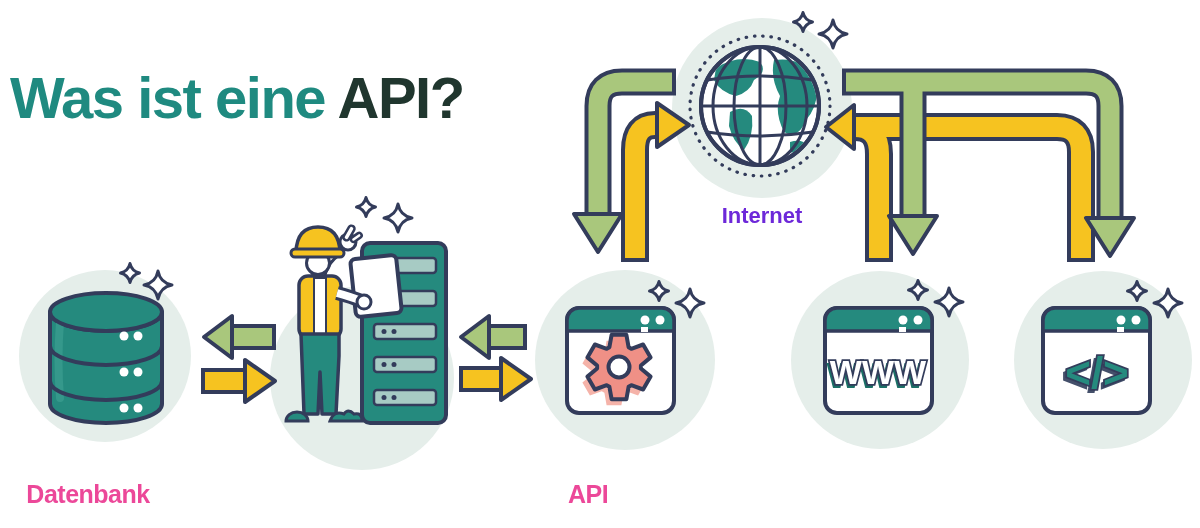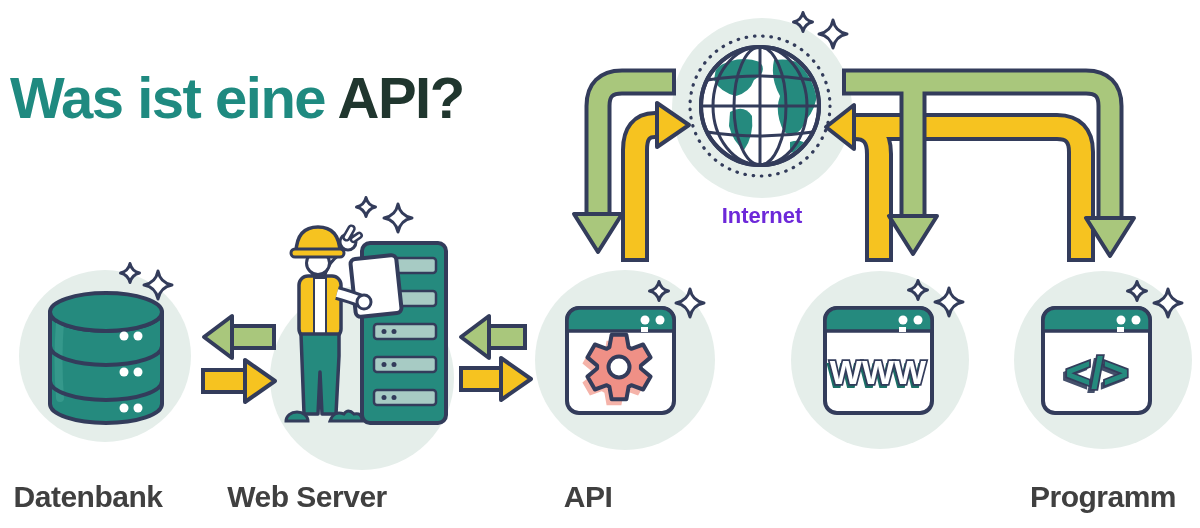--- a/index.html
+++ b/index.html
@@ -8,21 +8,21 @@
     font-family:"Liberation Sans", sans-serif;
   }
   .stage svg{position:absolute;left:0;top:0;}
   .page-title{
     position:absolute;left:10px;top:64px;margin:0;
     font-size:58px;font-weight:800;letter-spacing:-1.5px;color:#1F8A80;white-space:nowrap;
   }
   .page-title .dark{color:#20362E;}
   .node-label{
     position:absolute;top:480px;transform:translateX(-50%);
-    font-size:30px;font-weight:800;letter-spacing:-0.5px;color:#404040;white-space:nowrap;
+    font-size:25px;font-weight:800;letter-spacing:-0.5px;color:#ec4899;white-space:nowrap;
   }
   .internet-label{
     position:absolute;top:203px;transform:translateX(-50%);
     font-size:22px;font-weight:800;color:#6d28d9;white-space:nowrap;
   }
   
   .mint{fill:#E5EEEA;}
   .out-navy{stroke:#333C5B;fill:none;}
   .bar-green{stroke:#A9C77C;fill:none;}
   .bar-yellow{stroke:#F6C320;fill:none;}
@@ -228,17 +228,15 @@
     <path class="sparkle" stroke-width="2.6" transform="translate(1137,291)" d="M0 -9.5 Q1.8 -1.8 9.5 0 Q1.8 1.8 0 9.5 Q-1.8 1.8 -9.5 0 Q-1.8 -1.8 0 -9.5 Z"></path>
     <path class="sparkle" transform="translate(1168,303)" d="M0 -14 Q2.2 -2.2 14 0 Q2.2 2.2 0 14 Q-2.2 2.2 -14 0 Q-2.2 -2.2 0 -14 Z"></path>
   </g>
 
 </svg>
 
 <h1 class="page-title"><span>Was ist eine </span><span class="dark">API?</span></h1>
 
 <div class="internet-label" style="left:762px">Internet</div>
 <div class="node-label" style="left:88px">Datenbank</div>
-<div class="node-label" style="left:307px">Web Server</div>
 <div class="node-label" style="left:588px">API</div>
-<div class="node-label" style="left:1103px">Programm</div>
 
 </div>
 
 </body></html>

